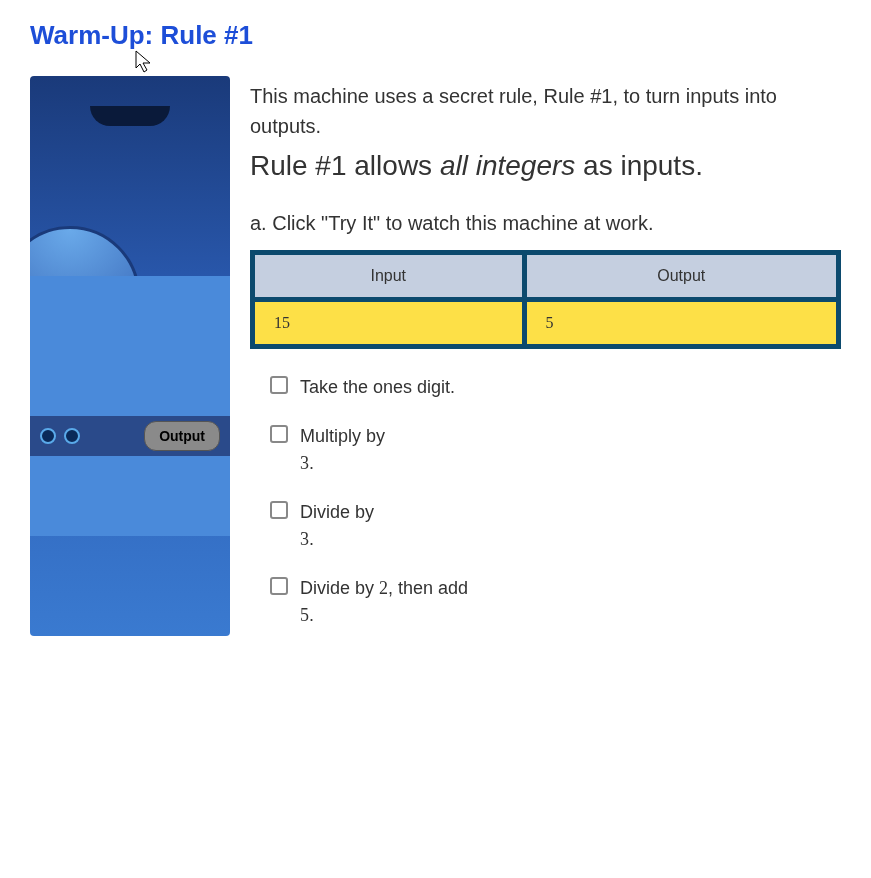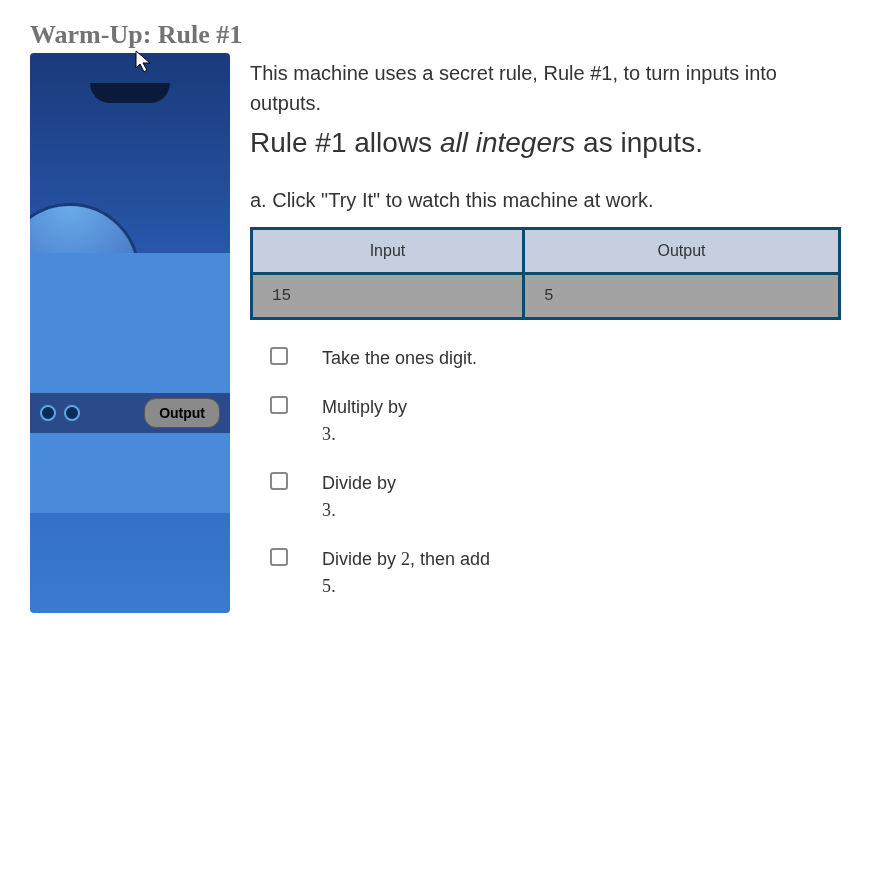--- a/index.html
+++ b/index.html
@@ -18,23 +18,22 @@
     .page {
       background: #ffffff;
       width: 100%;
       height: 100%;
       padding: 20px 30px;
       color: #333;
     }
     .title {
       font-size: 26px;
       font-weight: bold;
-      color: #737373;
-      margin-bottom: 3px;
-      font-family: Liberation Serif, serif;
+      color: #1d4ed8;
+      margin-bottom: 25px;
     }
     .content-row {
       display: flex;
       gap: 20px;
     }
     .machine-panel {
       width: 200px;
       flex-shrink: 0;
       background: linear-gradient(180deg, #1a3a7a 0%, #2a5ab0 40%, #3a7ad0 100%);
       border-radius: 4px;
@@ -123,31 +122,31 @@
       font-size: 20px;
       margin-bottom: 15px;
     }
     .io-table {
       width: 100%;
       border-collapse: collapse;
       background: #c5cfe0;
       margin-bottom: 25px;
     }
     .io-table th, .io-table td {
-      border: 3px solid #0c4a6e;
+      border: 5px solid #0c4a6e;
       padding: 12px 19px;
       font-size: 16px;
     }
     .io-table th {
       font-weight: normal;
       background: #c5cfe0;
     }
     .io-table td {
-      background: #a3a3a3;
-      font-family: Liberation Mono, monospace;
+      background: #fde047;
+      font-family: Liberation Serif, serif;
     }
     .question-b {
       font-size: 20px;
       margin-bottom: 20px;
     }
     .question-b .emph {
       font-style: italic;
     }
     .options {
       padding-left: 20px;
@@ -165,21 +164,20 @@
       border-radius: 3px;
       background: #fff;
       flex-shrink: 0;
       margin-top: 2px;
       cursor: pointer;
     }
     .option-label {
       font-size: 18px;
       line-height: 1.5;
       max-width: 200px;
-      margin-left: 22px;
     }
     .math-num {
       font-family: 'Times New Roman', serif;
     }
     .cursor-arrow {
       position: absolute;
       top: 50px;
       left: 135px;
       width: 0;
       height: 0;

